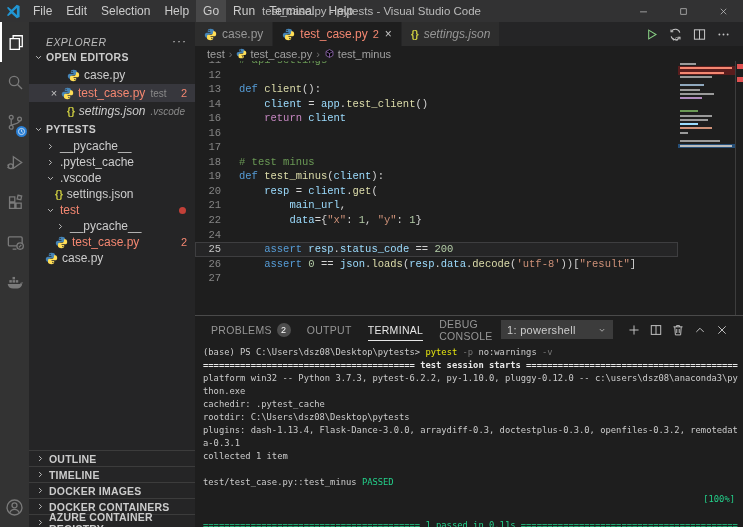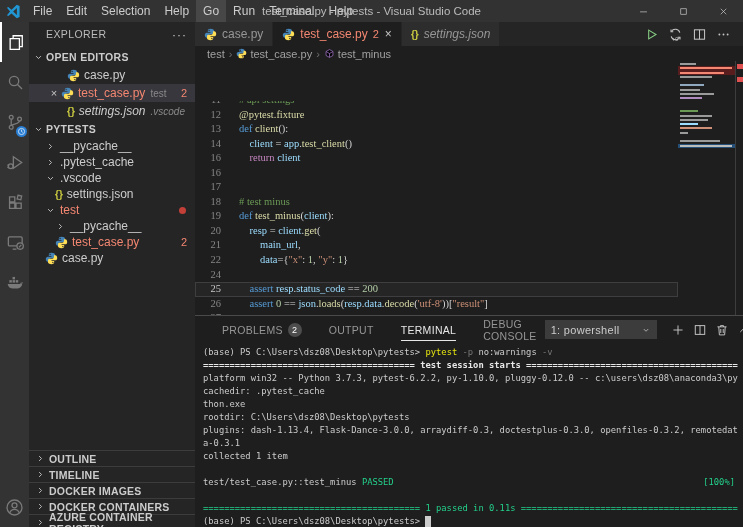--- a/index.html
+++ b/index.html
@@ -27,21 +27,21 @@
   .ab-item.active { color:#ffffff; border-left:2px solid #ffffff; }
   .ab-item svg { width:19px; height:19px; stroke:currentColor; fill:none; stroke-width:1.1; }
   .ab-badge { position:absolute; right:2px; bottom:5px; width:11px; height:11px; border-radius:50%; background:#2a7fd4; display:flex; align-items:center; justify-content:center; }
   .ab-badge svg { width:9px; height:9px; stroke:#fff; stroke-width:1.2; fill:none; }
   .ab-spacer { flex:1; }
   .ab-bottom { height:40px; display:flex; align-items:center; justify-content:center; color:#7a7a7a; }
   .ab-bottom svg { width:19px; height:19px; stroke:currentColor; fill:none; stroke-width:1.1; }
 
   
   .sidebar { width:166px; background:#252526; display:flex; flex-direction:column; overflow:hidden; font-size:12px; }
-  .sb-header { height:26px; display:flex; align-items:flex-start; padding:6px 8px 0 17px; font-size:10.5px; letter-spacing:.4px; color:#bbbbbb; }
+  .sb-header { height:26px; display:flex; align-items:flex-end; padding:6px 8px 0 17px; font-size:10.5px; letter-spacing:.4px; color:#bbbbbb;font-style:italic; }
   .sb-header .more { margin-left:auto; color:#cccccc; letter-spacing:1px; font-size:12px; }
   .sect-title { height:18px; display:flex; align-items:center; font-weight:bold; font-size:10.5px; color:#cccccc; padding-left:4px; }
   .sect-title svg, .row svg.chev { width:11px; height:11px; stroke:#cccccc; fill:none; stroke-width:1.3; flex:0 0 auto; }
   .sect-title .lbl { margin-left:2px; letter-spacing:.3px; }
   .row { height:18px; display:flex; align-items:center; color:#cccccc; white-space:nowrap; }
   .tree .row { height:16px; }
   .row.sel { background:#37373d; }
   .row .name { margin-left:4px; }
   .row .desc { margin-left:5px; font-size:10px; color:#8a8a8a; }
   .row.err .name { color:#f48771; }
@@ -71,21 +71,21 @@
   .ea { width:24px; display:flex; justify-content:center; align-items:center; color:#c5c5c5; }
   .ea svg { width:15px; height:15px; stroke:currentColor; fill:none; stroke-width:1.1; }
 
   .breadcrumb { height:15px; display:flex; align-items:center; font-size:11px; color:#a0a0a0; padding-left:12px; background:#1e1e1e; }
   .bc-item { display:flex; align-items:center; }
   .bc-sep { margin:0 4px; color:#6e6e6e; }
   .bc-item svg, .bc-item .pyicon { width:11px; height:11px; margin-right:3px; }
 
   
   .editor-body { height:254px; display:flex; overflow:hidden; position:relative; }
-  .code-area { flex:1; overflow:hidden; font-family:Liberation Serif, serif; font-size:10.5px;margin-top:40px; }
+  .code-area { flex:1; overflow:hidden; font-family:Liberation Mono, monospace; font-size:10.5px; }
   .code-lines { margin-top:-8px; }
   .cline { display:flex; height:14.55px; line-height:14.55px; white-space:pre; }
   .cline .gut { width:26px; text-align:right; color:#858585; flex:0 0 auto; padding-right:0; }
   .cline .ctext { padding-left:18px; }
   .cline.cur { background:#252526; outline:1px solid #3e3e40; outline-offset:-1px; }
   .cline.cur .gut { color:#c6c6c6; }
   .tok-cm { color:#6a9955; } .tok-kw { color:#569cd6; } .tok-ctl { color:#c586c0; }
   .tok-fn { color:#dcdcaa; } .tok-var { color:#9cdcfe; } .tok-str { color:#ce9178; }
   .tok-num { color:#b5cea8; } .tok-pl { color:#d4d4d4; }
 
@@ -93,35 +93,35 @@
   .mm-row { height:4.3px; position:relative; }
   .mm-row .bar { position:absolute; left:2px; top:1px; height:2px; }
   .mm-row.bgred { background:#5a1d1d; }
   .mm-row.bgblue { background:#264f78; }
   .ruler { width:8px; flex:0 0 auto; border-left:1px solid rgba(255,255,255,.14); position:relative; }
   .ruler .mark { position:absolute; left:1px; width:6px; background:#e05252; }
 
   
   .panel { flex:1; border-top:1px solid #4a4a4a; display:flex; flex-direction:column; min-height:0; }
   .panel-tabs { height:27px; display:flex; align-items:center; padding-left:8px; font-size:10.5px; letter-spacing:.3px; color:#969696; }
-  .ptab { display:flex; align-items:center; padding:0 8px; height:100%;margin-left:11px; }
+  .ptab { display:flex; align-items:center; padding:0 8px; height:100%; }
   .ptab .plbl { padding-top:1px; }
   .ptab.active { color:#e7e7e7; }
   .ptab.active .plbl { border-bottom:1px solid #e7e7e7; padding-bottom:4px; margin-bottom:-5px; }
   .pbadge { margin-left:5px; background:#4d4d4d; color:#ffffff; width:14px; height:14px; border-radius:50%; display:flex; align-items:center; justify-content:center; font-size:9px; }
   .pt-right { margin-left:auto; display:flex; align-items:center; padding-right:10px; }
   .term-select { width:112px; height:19px; background:#3c3c3c; color:#cccccc; font-size:11px; display:flex; align-items:center; padding:0 6px; margin-right:10px; }
   .term-select .val { flex:1; }
   .term-select svg { width:10px; height:10px; stroke:#cccccc; fill:none; stroke-width:1.2; }
   .picon { width:22px; display:flex; justify-content:center; align-items:center; color:#c5c5c5; }
   .picon svg { width:14px; height:14px; stroke:currentColor; fill:none; stroke-width:1.1; }
 
   .terminal { flex:1; font-family:"DejaVu Sans Mono", monospace; font-size:8.8px; line-height:13px; padding:3px 8px 0 8px; color:#cccccc; overflow:hidden; }
   .tline { display:flex; white-space:pre; }
-  .tline .tright { margin-left:auto; }
+  .tline .tright { margin-left:auto;margin-top:17px; }
   .tc-fg { color:#cccccc; } .tc-green { color:#23d18b; } .tc-cmd { color:#e5e510; }
   .tc-dim { color:#767676; } .tc-bold { font-weight:bold; color:#e8e8e8; }
   .cursor { display:inline-block; width:6px; height:11px; background:#cccccc; vertical-align:middle; margin-top:1px; }
 </style>
 </head>
 <body>
 
 <div class="window">
 
   <div class="titlebar">
@@ -497,21 +497,21 @@
               </svg>
             </span>
             <span>test_minus</span>
           </span>
         </div>
 
       <div class="editor-body">
         <div class="code-area">
           <div class="code-lines" id="code-lines">
               <div class="cline"><span class="gut">11</span><span class="ctext"><span class="tok-cm"># api settings</span></span></div>
-              <div class="cline"><span class="gut">12</span><span class="ctext"><span class="tok-fn">@pytest.fixture</span></span></div>
+              <div class="cline"><span class="gut">12</span></div>
               <div class="cline"><span class="gut">13</span><span class="ctext"><span class="tok-kw">def</span><span class="tok-pl"> </span><span class="tok-fn">client</span><span class="tok-pl">():</span></span></div>
               <div class="cline"><span class="gut">14</span><span class="ctext"><span class="tok-pl">    </span><span class="tok-var">client</span><span class="tok-pl"> = </span><span class="tok-var">app</span><span class="tok-pl">.</span><span class="tok-fn">test_client</span><span class="tok-pl">()</span></span></div>
               <div class="cline"><span class="gut">16</span><span class="ctext"><span class="tok-pl">    </span><span class="tok-ctl">return</span><span class="tok-pl"> </span><span class="tok-var">client</span></span></div>
               <div class="cline"><span class="gut">16</span><span class="ctext"></span></div>
               <div class="cline"><span class="gut">17</span><span class="ctext"></span></div>
               <div class="cline"><span class="gut">18</span><span class="ctext"><span class="tok-cm"># test minus</span></span></div>
               <div class="cline"><span class="gut">19</span><span class="ctext"><span class="tok-kw">def</span><span class="tok-pl"> </span><span class="tok-fn">test_minus</span><span class="tok-pl">(</span><span class="tok-var">client</span><span class="tok-pl">):</span></span></div>
               <div class="cline"><span class="gut">20</span><span class="ctext"><span class="tok-pl">    </span><span class="tok-var">resp</span><span class="tok-pl"> = </span><span class="tok-var">client</span><span class="tok-pl">.</span><span class="tok-fn">get</span><span class="tok-pl">(</span></span></div>
               <div class="cline"><span class="gut">21</span><span class="ctext"><span class="tok-pl">        </span><span class="tok-var">main_url</span><span class="tok-pl">,</span></span></div>
               <div class="cline"><span class="gut">22</span><span class="ctext"><span class="tok-pl">        </span><span class="tok-var">data</span><span class="tok-pl">={</span><span class="tok-str">"x"</span><span class="tok-pl">: </span><span class="tok-num">1</span><span class="tok-pl">, </span><span class="tok-str">"y"</span><span class="tok-pl">: </span><span class="tok-num">1</span><span class="tok-pl">}</span></span></div>
@@ -644,22 +644,22 @@
                     </svg>
                   </span>
                 </div>
               </div>
           </div>
         </div>
         <div class="terminal" id="terminal">
             <div class="tline"><span class="tc-fg">(base) PS C:\Users\dsz08\Desktop\pytests&gt; </span><span class="tc-cmd">pytest</span><span class="tc-fg"> </span><span class="tc-dim">-p </span><span class="tc-fg">no:warnings </span><span class="tc-dim">-v</span></div>
             <div class="tline"><span class="tc-bold">======================================== test session starts ========================================</span></div>
             <div class="tline"><span class="tc-fg">platform win32 -- Python 3.7.3, pytest-6.2.2, py-1.10.0, pluggy-0.12.0 -- c:\users\dsz08\anaconda3\py</span></div>
+            <div class="tline"><span class="tc-fg">thon.exe</span></div>
             <div class="tline"><span class="tc-fg">cachedir: .pytest_cache</span></div>
-            <div class="tline"><span class="tc-fg">thon.exe</span></div>
             <div class="tline"><span class="tc-fg">rootdir: C:\Users\dsz08\Desktop\pytests</span></div>
             <div class="tline"><span class="tc-fg">plugins: dash-1.13.4, Flask-Dance-3.0.0, arraydiff-0.3, doctestplus-0.3.0, openfiles-0.3.2, remotedat</span></div>
             <div class="tline"><span class="tc-fg">a-0.3.1</span></div>
             <div class="tline"><span class="tc-fg">collected 1 item</span></div>
             <div class="tline">&nbsp;</div>
             <div class="tline"><span class="tc-fg">test/test_case.py::test_minus </span><span class="tc-green">PASSED</span><span class="tc-green tright">[100%]</span></div>
             <div class="tline">&nbsp;</div>
             <div class="tline"><span class="tc-green">========================================= 1 passed in 0.11s =========================================</span></div>
             <div class="tline"><span class="tc-fg">(base) PS C:\Users\dsz08\Desktop\pytests&gt; </span><span class="cursor"></span></div>
           </div>

